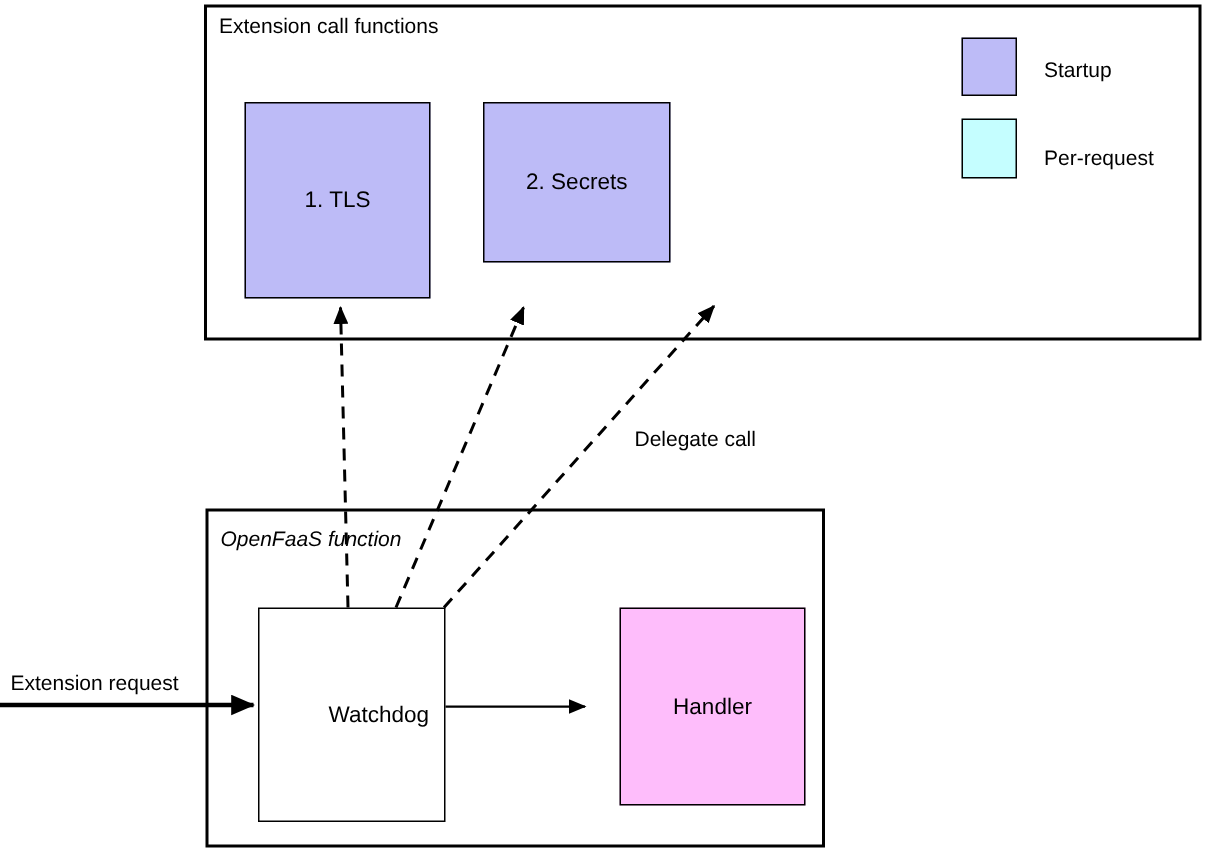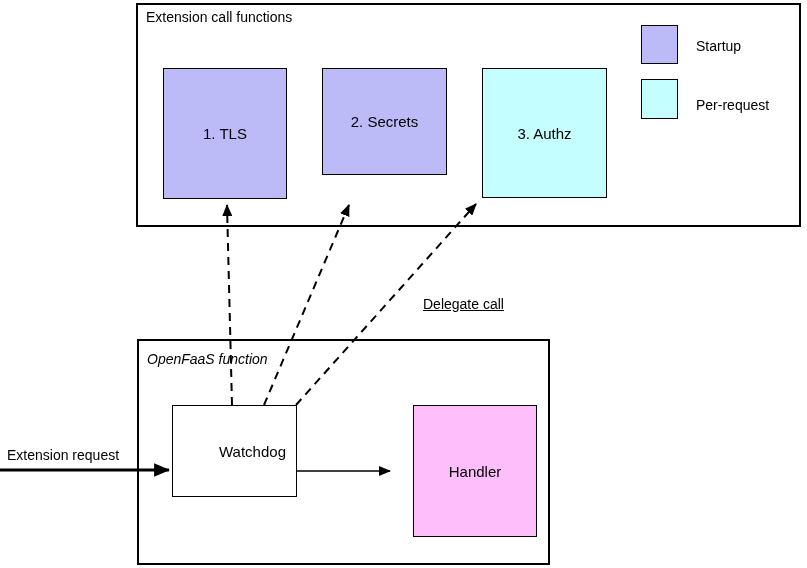--- a/index.html
+++ b/index.html
@@ -76,45 +76,42 @@
   <div class="container-title" style="left:146px; top:9px;">Extension call functions</div>
 
   <div class="node node-startup" style="left:163px; top:68px; width:124px; height:131px;">
     <span>1. TLS</span>
   </div>
 
   <div class="node node-startup" style="left:322px; top:68px; width:125px; height:107px;">
     <span>2. Secrets</span>
   </div>
 
-  <div class="node node-perrequest" style="left:482px; top:68px; width:125px; height:130px;">
-    <span>3. Authz</span>
-  </div>
 
   <div>
     <div class="legend-swatch" style="left:641px; top:25px; width:37px; height:39px; background: var(--startup, #bdbbf7);"></div>
     <div class="legend-label" style="left:696px; top:38px;">Startup</div>
     <div class="legend-swatch" style="left:641px; top:79px; width:37px; height:40px; background: var(--per-request, #c5feff);"></div>
     <div class="legend-label" style="left:696px; top:97px;">Per-request</div>
   </div>
 
   <div class="container-box" style="left:137px; top:339px; width:413px; height:226px;"></div>
   <div class="container-title" style="left:147px; top:351px;font-style:italic;">OpenFaaS function</div>
 
-  <div class="node node-plain" style="left:172px; top:405px; width:125px; height:92px;padding-left:36px;">
+  <div class="node node-plain" style="left:172px; top:405px; width:125px; height:143px;padding-left:36px;">
     <span>Watchdog</span>
   </div>
 
   <div class="node node-handler" style="left:394px; top:405px; width:124px; height:132px;margin-left:19px;">
     <span>Handler</span>
   </div>
 
   <div class="float-label" style="left:7px; top:447px;">Extension request</div>
 
-  <div class="float-label" style="left:423px; top:296px;text-decoration:underline;">Delegate call</div>
+  <div class="float-label" style="left:423px; top:284px;">Delegate call</div>
 
   <svg class="arrows" viewBox="0 0 807 568">
     <defs>
       <marker id="arrowBig" viewBox="0 0 14 12" refX="13" refY="6" markerWidth="16" markerHeight="14" markerUnits="userSpaceOnUse" orient="auto">
         <path d="M0,0 L14,6 L0,12 Z" fill="#000000"></path>
       </marker>
       <marker id="arrowSmall" viewBox="0 0 12 10" refX="11" refY="5" markerWidth="12" markerHeight="10" markerUnits="userSpaceOnUse" orient="auto">
         <path d="M0,0 L12,5 L0,10 Z" fill="#000000"></path>
       </marker>
     </defs>

